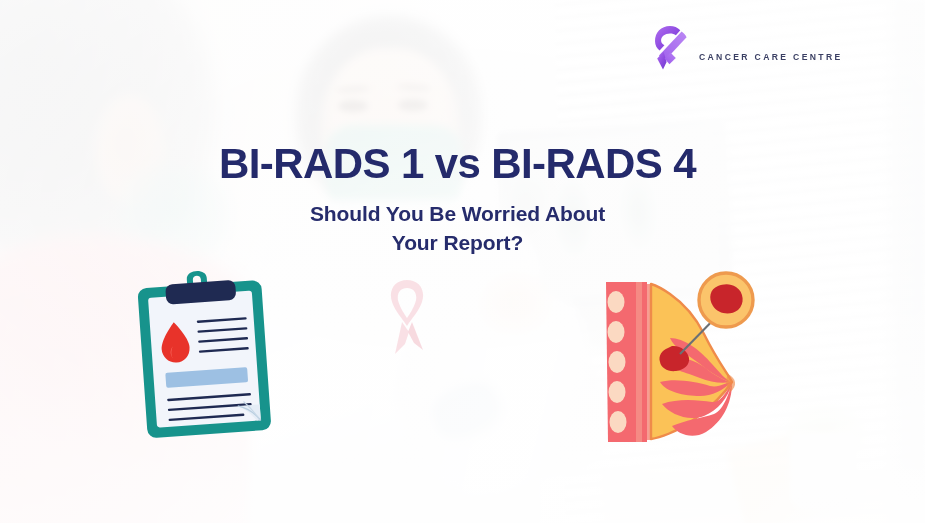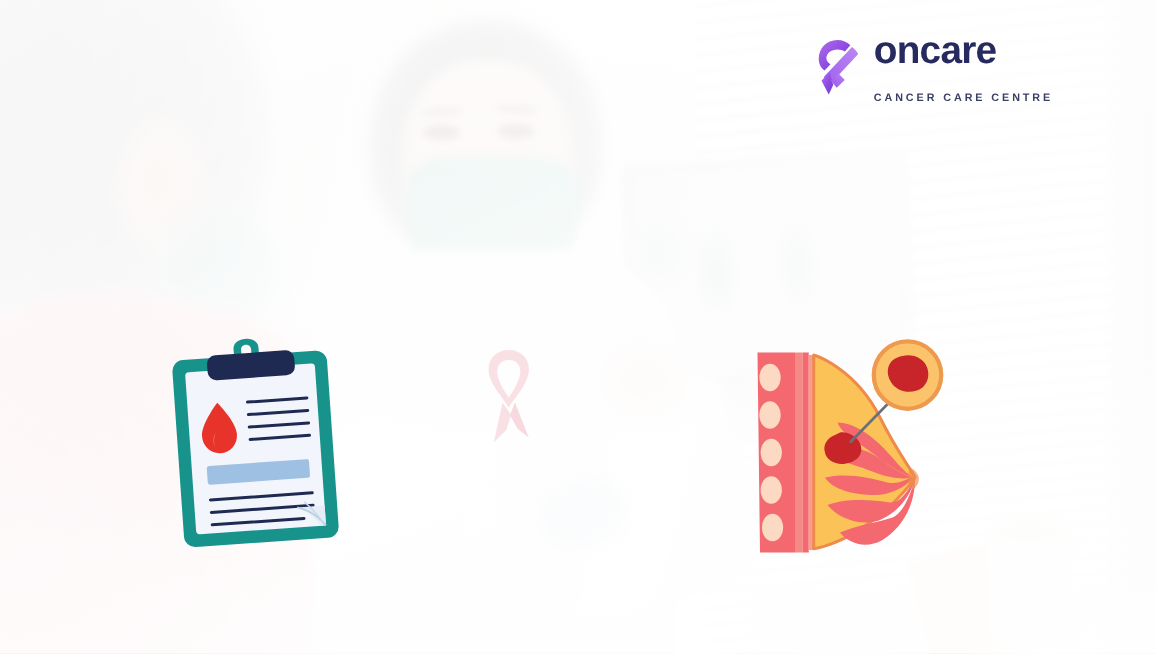--- a/index.html
+++ b/index.html
@@ -358,25 +358,31 @@
           <stop offset="100%" stop-color="#b781f4"></stop>
         </linearGradient>
       </defs>
       <path d="M20 2 C11 2 5 8.6 5 17 C5 21.5 7 24.6 9.6 26.4 L14.4 21.3 C12.3 20.2 11.1 18.6 11.1 16.6 C11.1 12.6 14.8 9.6 20 9.6 C22.4 9.6 24.4 10.2 25.9 11.2 L30.3 6.2 C27.6 3.6 24.1 2 20 2 Z" fill="url(#ribGrad)"></path>
       <path d="M31.6 7.6 L9.0 31.5 L14.6 36.8 L36.6 13.2 C35.4 11.0 33.7 9.1 31.6 7.6 Z" fill="url(#ribGrad2)" opacity="0.95"></path>
       <path d="M13.6 27.8 L7.2 34.6 L13.0 45.6 L16.6 38.0 Z" fill="url(#ribGrad)"></path>
       <path d="M20.4 28.4 L25.8 34.0 L19.4 40.2 L14.6 34.6 Z" fill="url(#ribGrad2)"></path>
       <circle cx="17.2" cy="16.4" r="2.6" fill="#ffffff" opacity="0.55"></circle>
     </svg>
     <div class="logo-wordmark">
-      <div class="logo-name">oncare</div>
       <div class="logo-tagline">CANCER CARE CENTRE</div>
     </div>
   </div>
 
+  <div class="headline-block">
+    <div class="headline-main">BI-RADS 1 vs BI-RADS 4</div>
+    <div class="headline-sub">
+      <div>Should You Be Worried About</div>
+      <div>Your Report?</div>
+    </div>
+  </div>
 
   <svg class="clipboard" width="160" height="190" viewBox="0 0 160 190">
     <g transform="rotate(-4 80 95)">
 
       <path d="M66 20 C66 10, 86 10, 86 20 L86 30 L80 30 L80 21 C80 16, 72 16, 72 21 L72 30 L66 30 Z" fill="#17938c"></path>
 
       <rect x="16" y="26" width="124" height="150" rx="9" fill="#17938c"></rect>
 
       <rect x="26" y="36" width="104" height="130" rx="3" fill="#f2f5fb"></rect>
 

